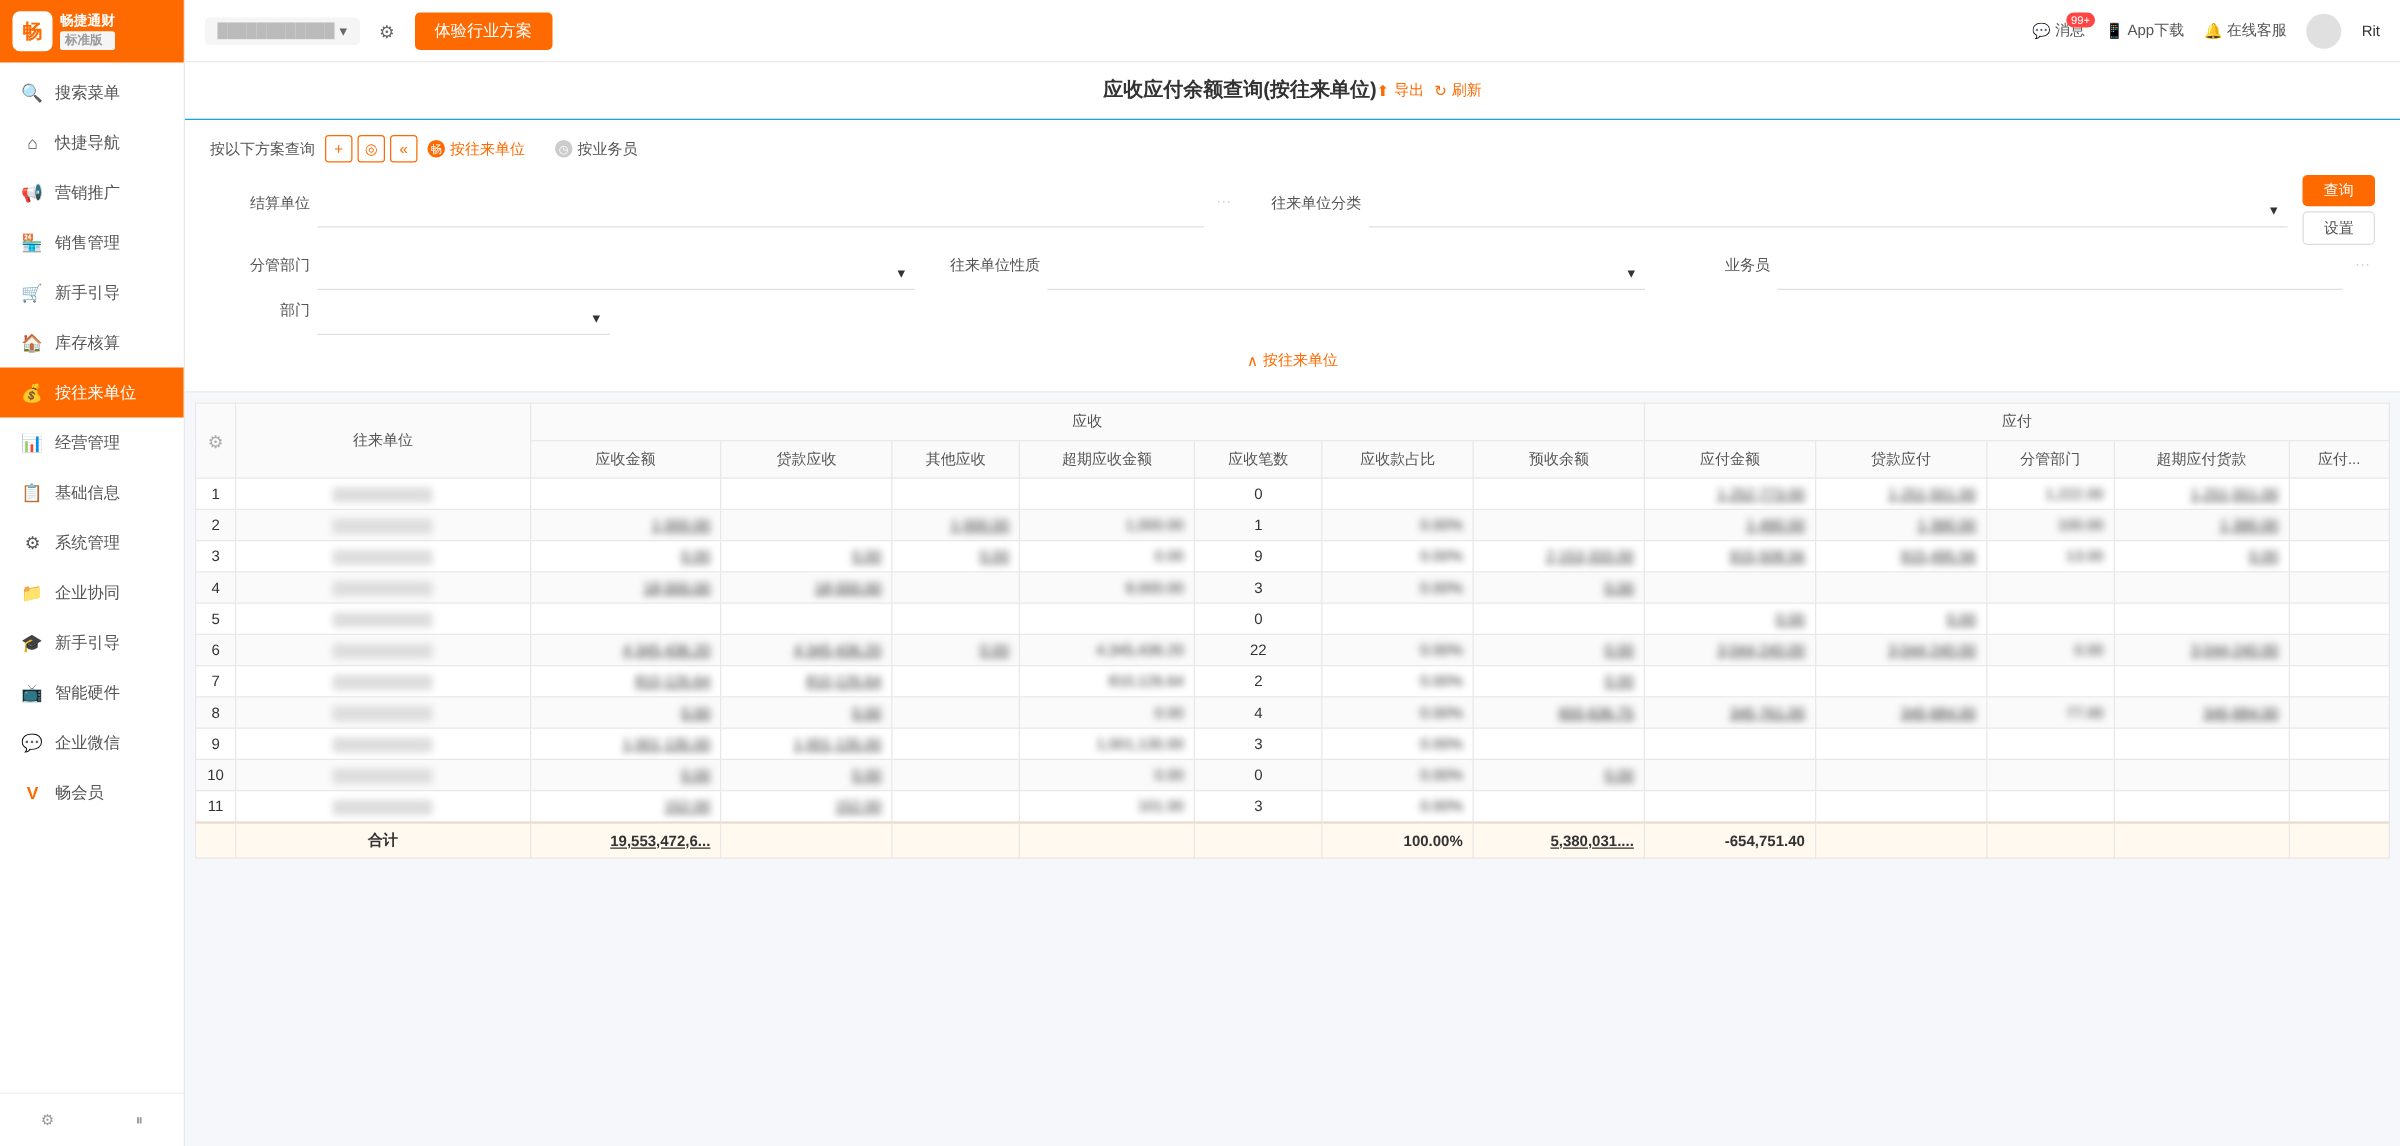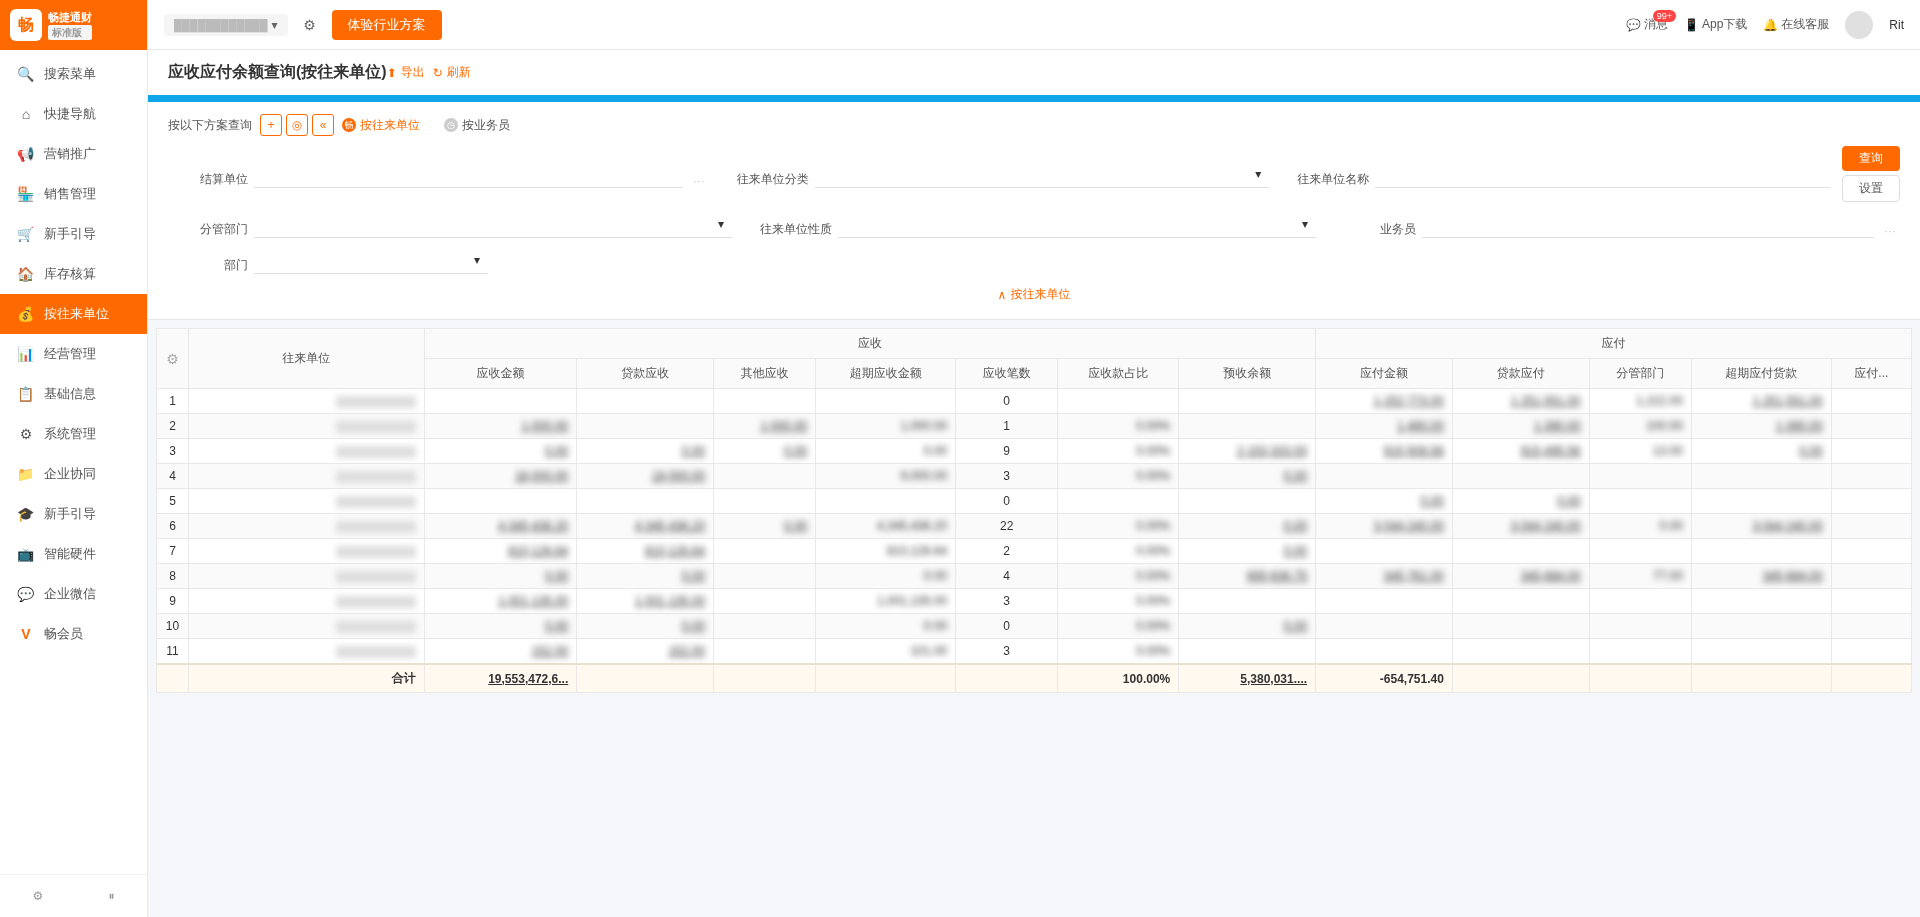--- a/index.html
+++ b/index.html
@@ -37,50 +37,50 @@
     .tab-bar { height: 40px; background: #20b2aa; display: flex; align-items: flex-end; padding: 0 0 0 8px; flex-shrink: 0; }
     .tab-item { height: 32px; padding: 0 16px; display: flex; align-items: center; cursor: pointer; font-size: 13px; border-radius: 4px 4px 0 0; gap: 6px; }
     .tab-item.home { background: transparent; color: #fff; }
     .tab-item.active { background: #fff; color: #333; }
     .tab-item .tab-close { font-size: 10px; color: #888; cursor: pointer; }
     .tab-header-right { margin-left: auto; display: flex; align-items: center; gap: 8px; padding-right: 12px; }
     .tab-header-btn { color: #fff; cursor: pointer; font-size: 14px; width: 28px; height: 28px; display: flex; align-items: center; justify-content: center; }
 
     
     .page-content { flex: 1; overflow: hidden; display: flex; flex-direction: column; background: #f5f7fa; }
-    .page-header { background: #fff; padding: 12px 20px; display: flex; align-items: center; justify-content: flex-start; border-bottom: 7px solid #0ea5e9; }
+    .page-header { background: #fff; padding: 12px 20px; display: flex; align-items: center; justify-content: center; border-bottom: 1px solid #0ea5e9; }
     .page-title { font-size: 16px; font-weight: bold; color: #333; }
     .page-actions { display: flex; gap: 8px; }
     .action-btn { display: flex; align-items: center; gap: 4px; color: #ff6a00; font-size: 12px; cursor: pointer; }
 
     
     .filter-area { background: #fff; padding: 12px 20px; border-bottom: 1px solid #e8e8e8; }
     .filter-scheme { display: flex; align-items: center; gap: 8px; margin-bottom: 10px; }
     .filter-scheme-label { font-size: 12px; color: #555; }
     .filter-scheme-btns { display: flex; gap: 4px; }
     .scheme-btn { width: 22px; height: 22px; display: flex; align-items: center; justify-content: center; cursor: pointer; color: #ff6a00; border: 1px solid #ff6a00; border-radius: 3px; font-size: 12px; }
     .scheme-item { display: flex; align-items: center; gap: 4px; color: #ff6a00; font-size: 12px; cursor: pointer; }
     .scheme-item .dot { width: 14px; height: 14px; background: #ff6a00; border-radius: 50%; display: flex; align-items: center; justify-content: center; color: #fff; font-size: 9px; }
     .scheme-item2 { display: flex; align-items: center; gap: 4px; color: #555; font-size: 12px; cursor: pointer; }
     .scheme-item2 .dot2 { width: 14px; height: 14px; background: #ccc; border-radius: 50%; display: flex; align-items: center; justify-content: center; color: #fff; font-size: 9px; }
     .filter-row { display: flex; align-items: center; gap: 0; margin-bottom: 8px; }
-    .filter-field { display: flex; align-items: flex-end; gap: 6px; flex: 1; }
+    .filter-field { display: flex; align-items: flex-start; gap: 6px; flex: 1; }
     .filter-label { font-size: 12px; color: #555; width: 80px; text-align: right; flex-shrink: 0; }
     .filter-input { flex: 1; height: 28px; border: none; border-bottom: 1px solid #e0e0e0; padding: 0 8px; font-size: 12px; outline: none; background: transparent; }
     .filter-dots { color: #ccc; margin: 0 4px; }
     .filter-select { flex: 1; height: 28px; border: none; border-bottom: 1px solid #e0e0e0; padding: 0 8px; font-size: 12px; outline: none; background: transparent; display: flex; align-items: center; justify-content: space-between; }
     .collapse-btn { display: flex; align-items: center; gap: 4px; color: #ff6a00; font-size: 12px; cursor: pointer; justify-content: center; padding: 4px 0; }
 
     
     .table-area { flex: 1; overflow: auto; padding: 8px; }
     .data-table { width: 100%; border-collapse: collapse; background: #fff; }
     .data-table th { background: #fafafa; border: 1px solid #e8e8e8; padding: 6px 8px; font-size: 12px; color: #555; font-weight: normal; text-align: center; white-space: nowrap; }
     .data-table td { border: 1px solid #e8e8e8; padding: 5px 8px; font-size: 12px; color: #333; text-align: right; white-space: nowrap; }
     .data-table td.center { text-align: center; }
-    .data-table td.left { text-align: right; }
+    .data-table td.left { text-align: center; }
     .data-table tr:nth-child(even) { background: #fafafa; }
     .link-val { color: #1890ff; text-decoration: underline; cursor: pointer; }
 
     .settings-gear { color: #aaa; font-size: 14px; cursor: pointer; }
 
     .total-row { background: #fff9f0 !important; font-weight: bold; }
     .total-row td { border-top: 2px solid #e8e0d0; }
     .negative { color: #ff4444; }
   </style>
 </head>
@@ -233,24 +233,20 @@
         <div class="filter-field">
           <span class="filter-label">结算单位</span>
           <input class="filter-input" placeholder="" style="">
           <span class="filter-dots">···</span>
         </div>
         <div class="filter-field" style="margin-left:20px;">
           <span class="filter-label">往来单位分类</span>
           <div class="filter-select" style="display:flex;align-items:center;justify-content:flex-end;border-bottom:1px solid #e0e0e0;flex:1;height:28px;padding:0 8px;">
             <span>▾</span>
           </div>
-        </div>
-        <div class="filter-field" style="margin-left:20px;">
-          <span class="filter-label">往来单位名称</span>
-          <input class="filter-input" placeholder="" style="">
         </div>
         <div style="display:flex;flex-direction:column;gap:4px;margin-left:12px;">
           <button style="background:#ff6a00;color:#fff;border:none;border-radius:4px;padding:4px 16px;font-size:12px;cursor:pointer;">查询</button>
           <button style="background:#fff;color:#555;border:1px solid #ddd;border-radius:4px;padding:4px 16px;font-size:12px;cursor:pointer;">设置</button>
         </div>
       </div>
 
       <div class="filter-row">
         <div class="filter-field">
           <span class="filter-label">分管部门</span>

